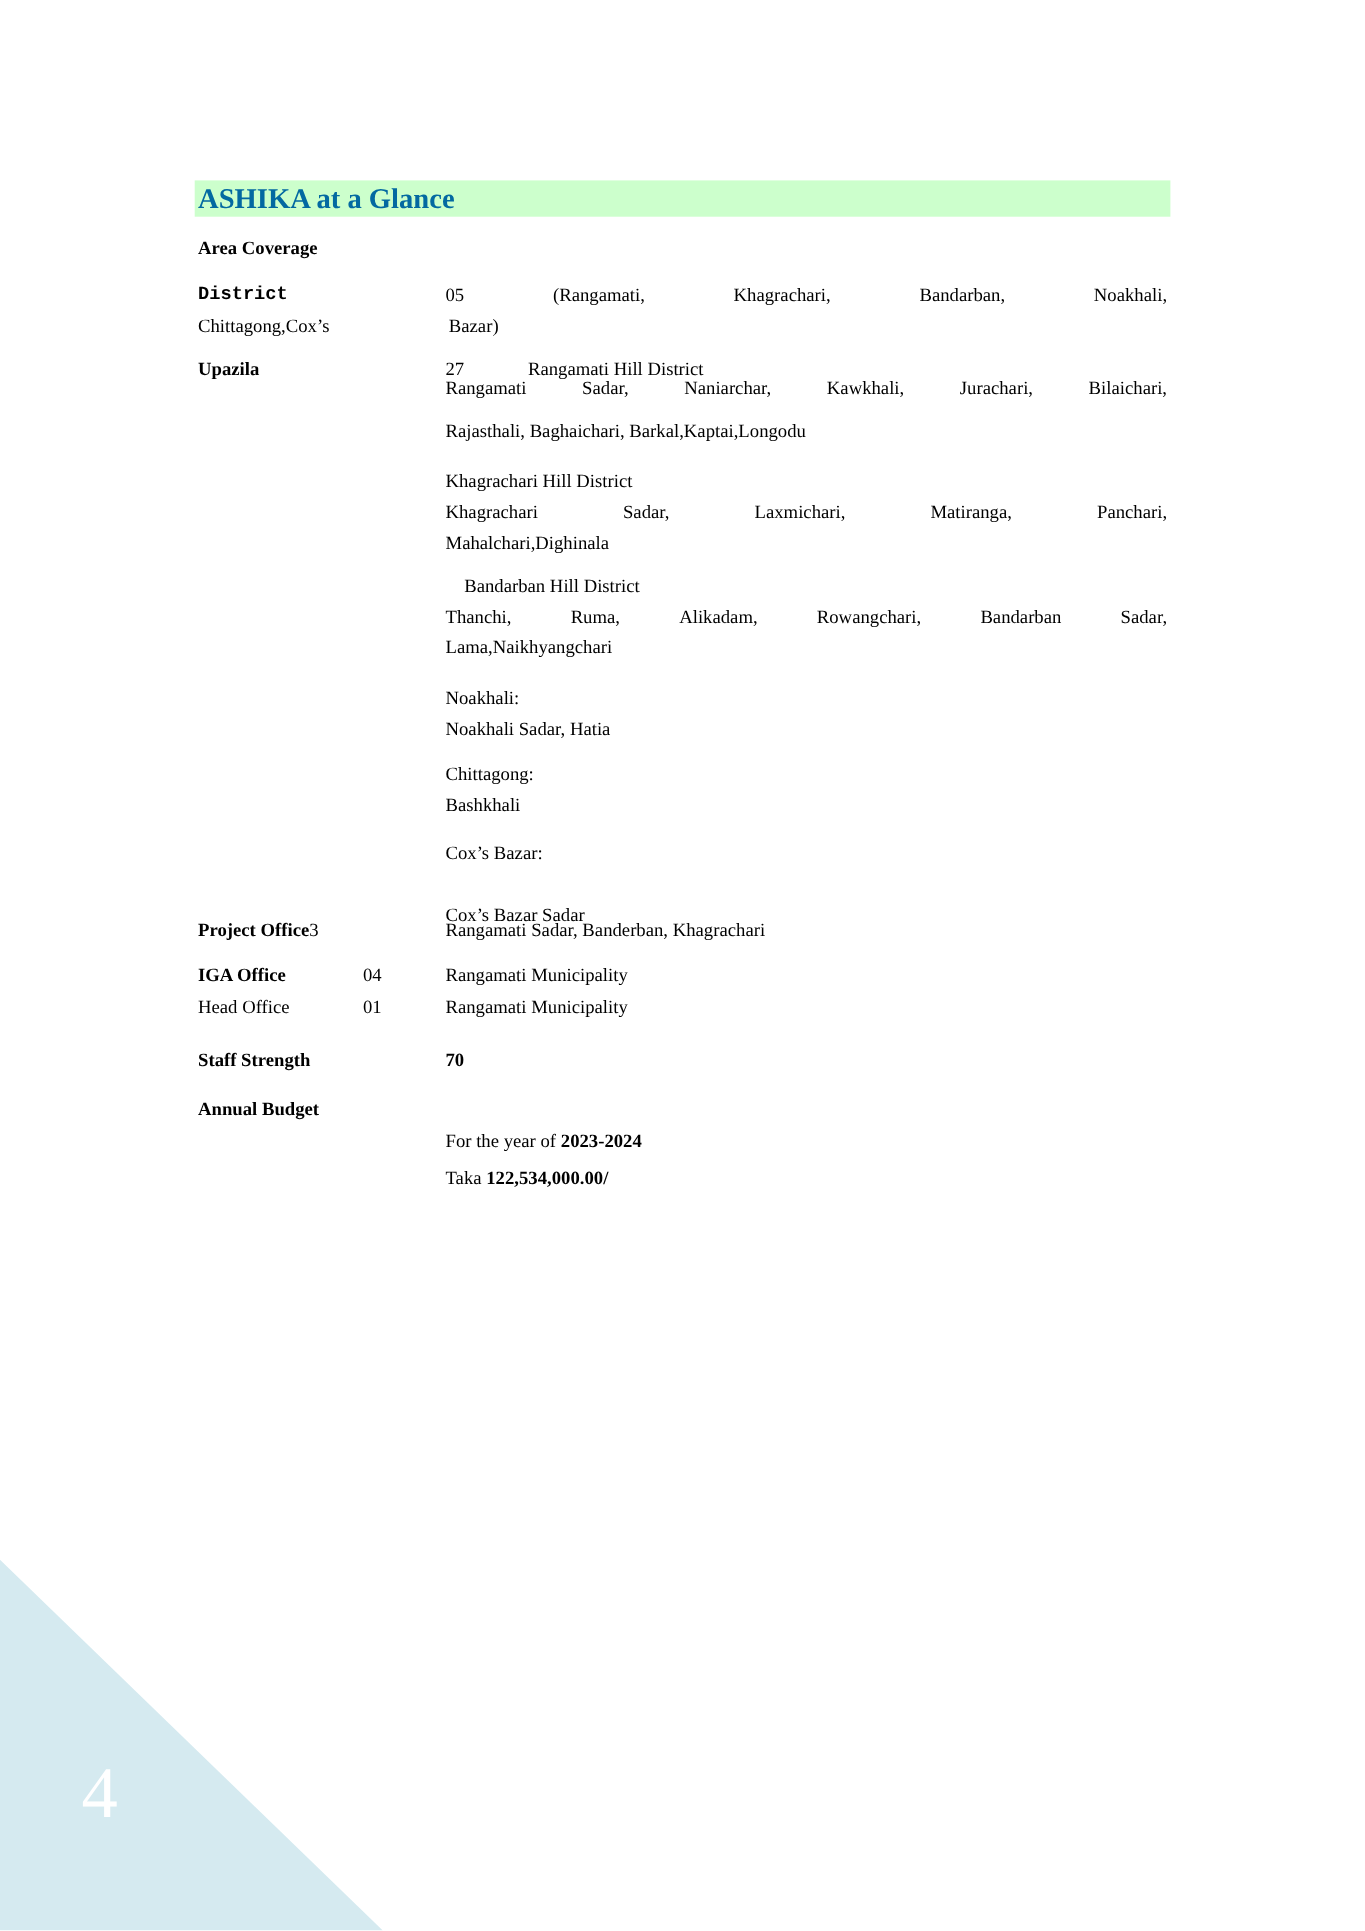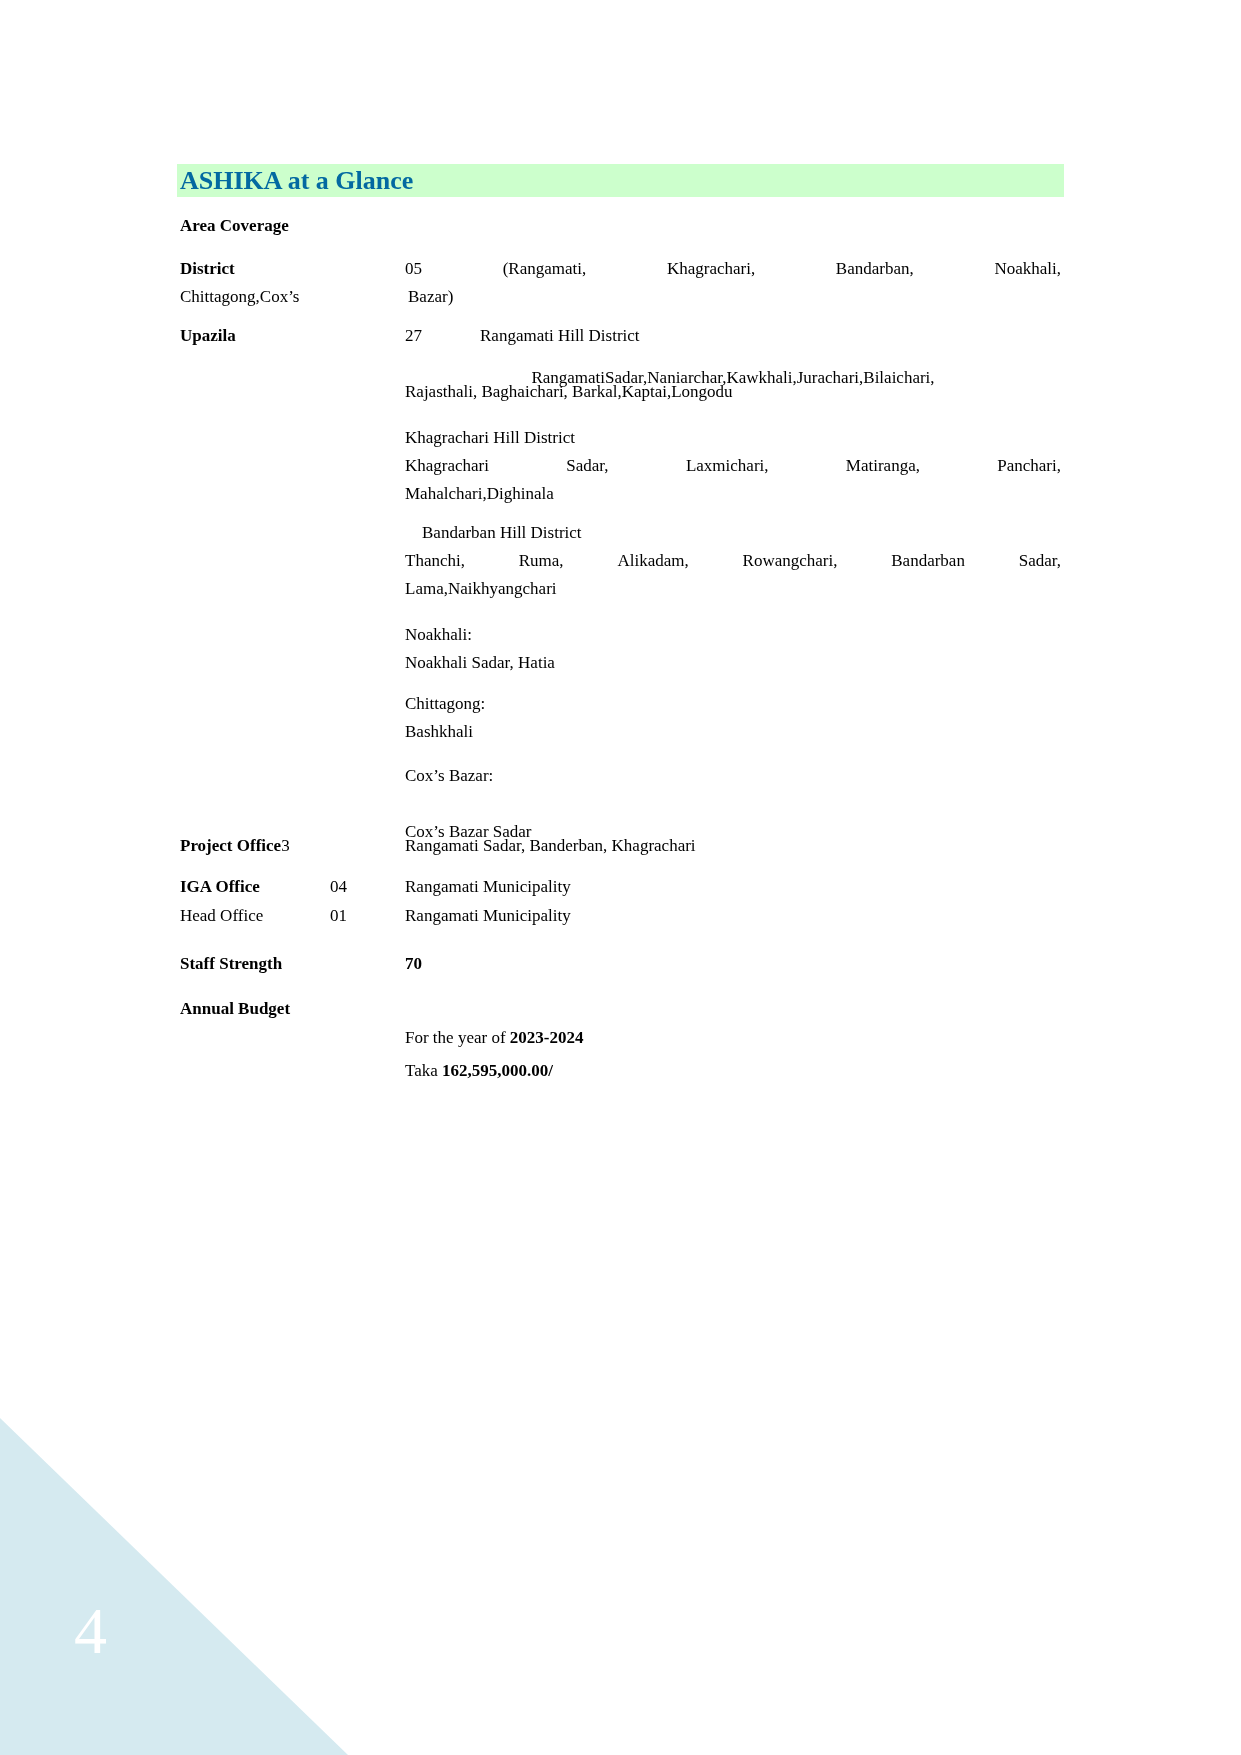--- a/index.html
+++ b/index.html
@@ -30,35 +30,35 @@
 </style>
 </head>
 <body>
 
 <div class="title-bar">
   <span>ASHIKA at a Glance</span>
 </div>
 
 <div class="t b" style="left:180px; top:212px;">Area Coverage</div>
 
-<div class="t b" style="left:180px; top:255px;">District</div>
+<div class="t b" style="left:180px; top:255px;font-family:Liberation Mono, monospace;">District</div>
 <div class="just-line t" style="left:405px; top:255px;">
   <span>05</span>
   <span>(Rangamati,</span>
   <span>Khagrachari,</span>
   <span>Bandarban,</span>
   <span>Noakhali,</span>
 </div>
 <div class="t" style="left:180px; top:283px;">Chittagong,Cox’s</div>
 <div class="t" style="left:408px; top:283px;">Bazar)</div>
 
 <div class="t b" style="left:180px; top:322px;">Upazila</div>
 <div class="t" style="left:405px; top:322px;">27</div>
 <div class="t" style="left:480px; top:322px;">Rangamati Hill District</div>
-<div class="just-line t" style="left:405px; top:364px;justify-content:center;">
+<div class="just-line t" style="left:405px; top:339px;">
   <span>Rangamati</span>
   <span>Sadar,</span>
   <span>Naniarchar,</span>
   <span>Kawkhali,</span>
   <span>Jurachari,</span>
   <span>Bilaichari,</span>
 </div>
 <div class="t" style="left:405px; top:378px;">Rajasthali, Baghaichari, Barkal,Kaptai,Longodu</div>
 
 <div class="t" style="left:405px; top:424px;">Khagrachari Hill District</div>
@@ -105,17 +105,17 @@
 <div class="t" style="left:405px; top:902px;">Rangamati Municipality</div>
 
 <div class="t b" style="left:180px; top:950px;">Staff Strength</div>
 <div class="t b" style="left:405px; top:950px;">70</div>
 
 <div class="t b" style="left:180px; top:995px;">Annual Budget</div>
 <div class="t" style="left:405px; top:1024px;">
   <span>For the year of </span><span class="b">2023-2024</span>
 </div>
 <div class="t" style="left:405px; top:1057px;">
-  <span>Taka </span><span class="b">162,595,000.00/</span>
+  <span>Taka </span><span class="b">122,534,000.00/</span>
 </div>
 
 <div class="corner"></div>
 <div class="page-num">4</div>
 
 </body></html>

